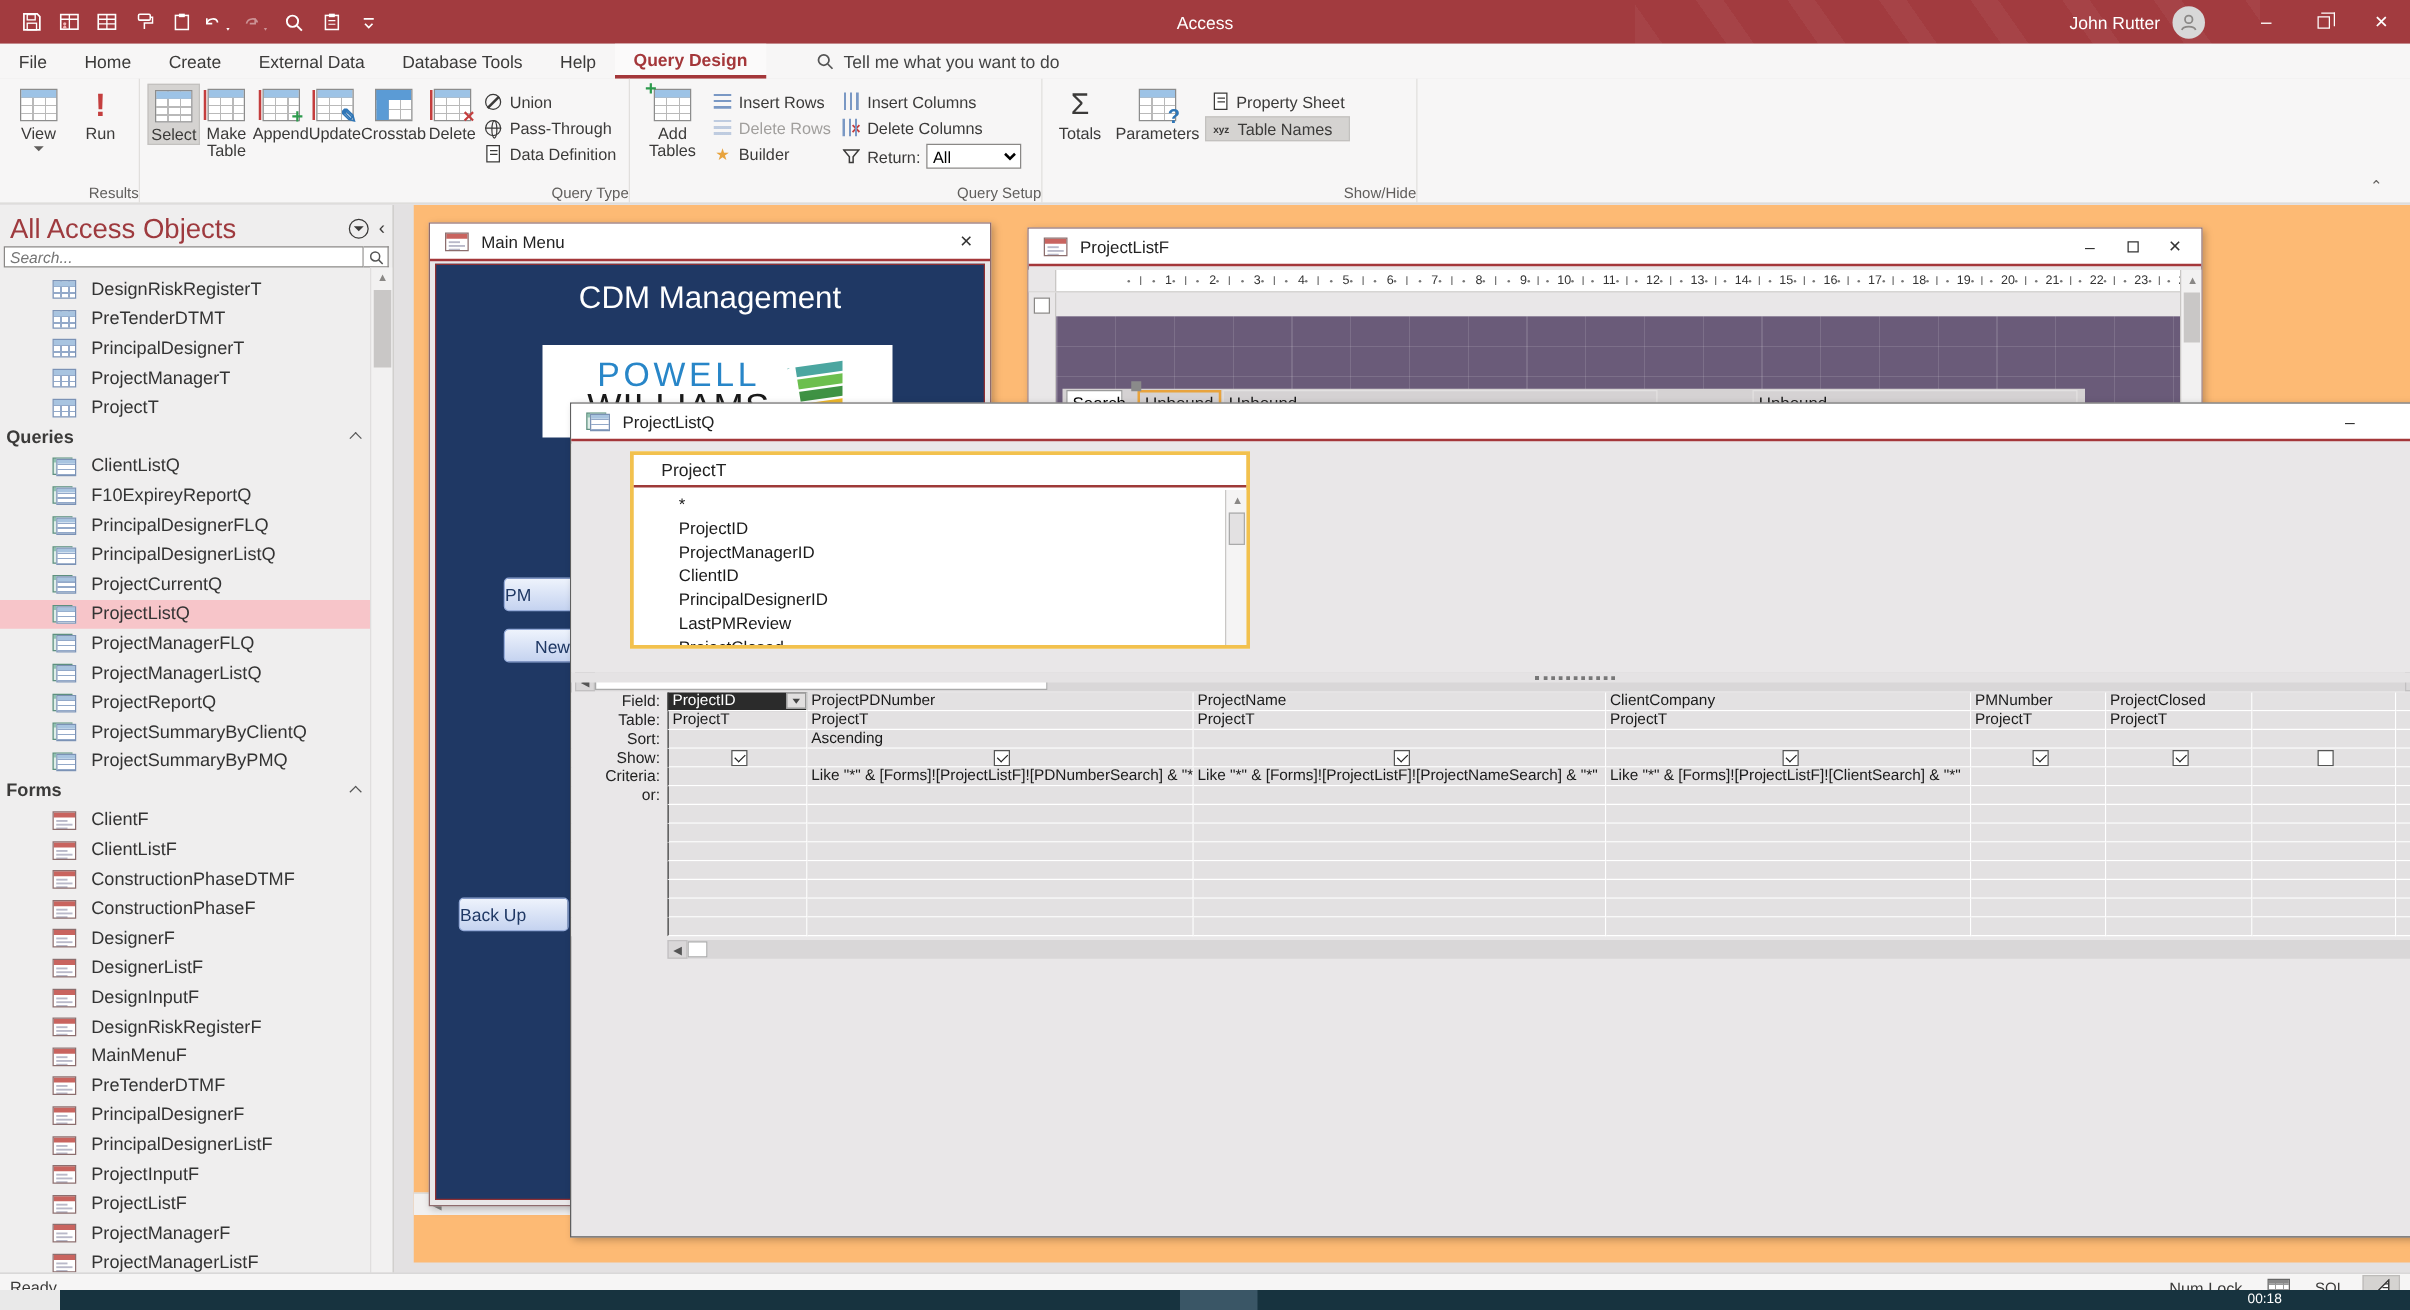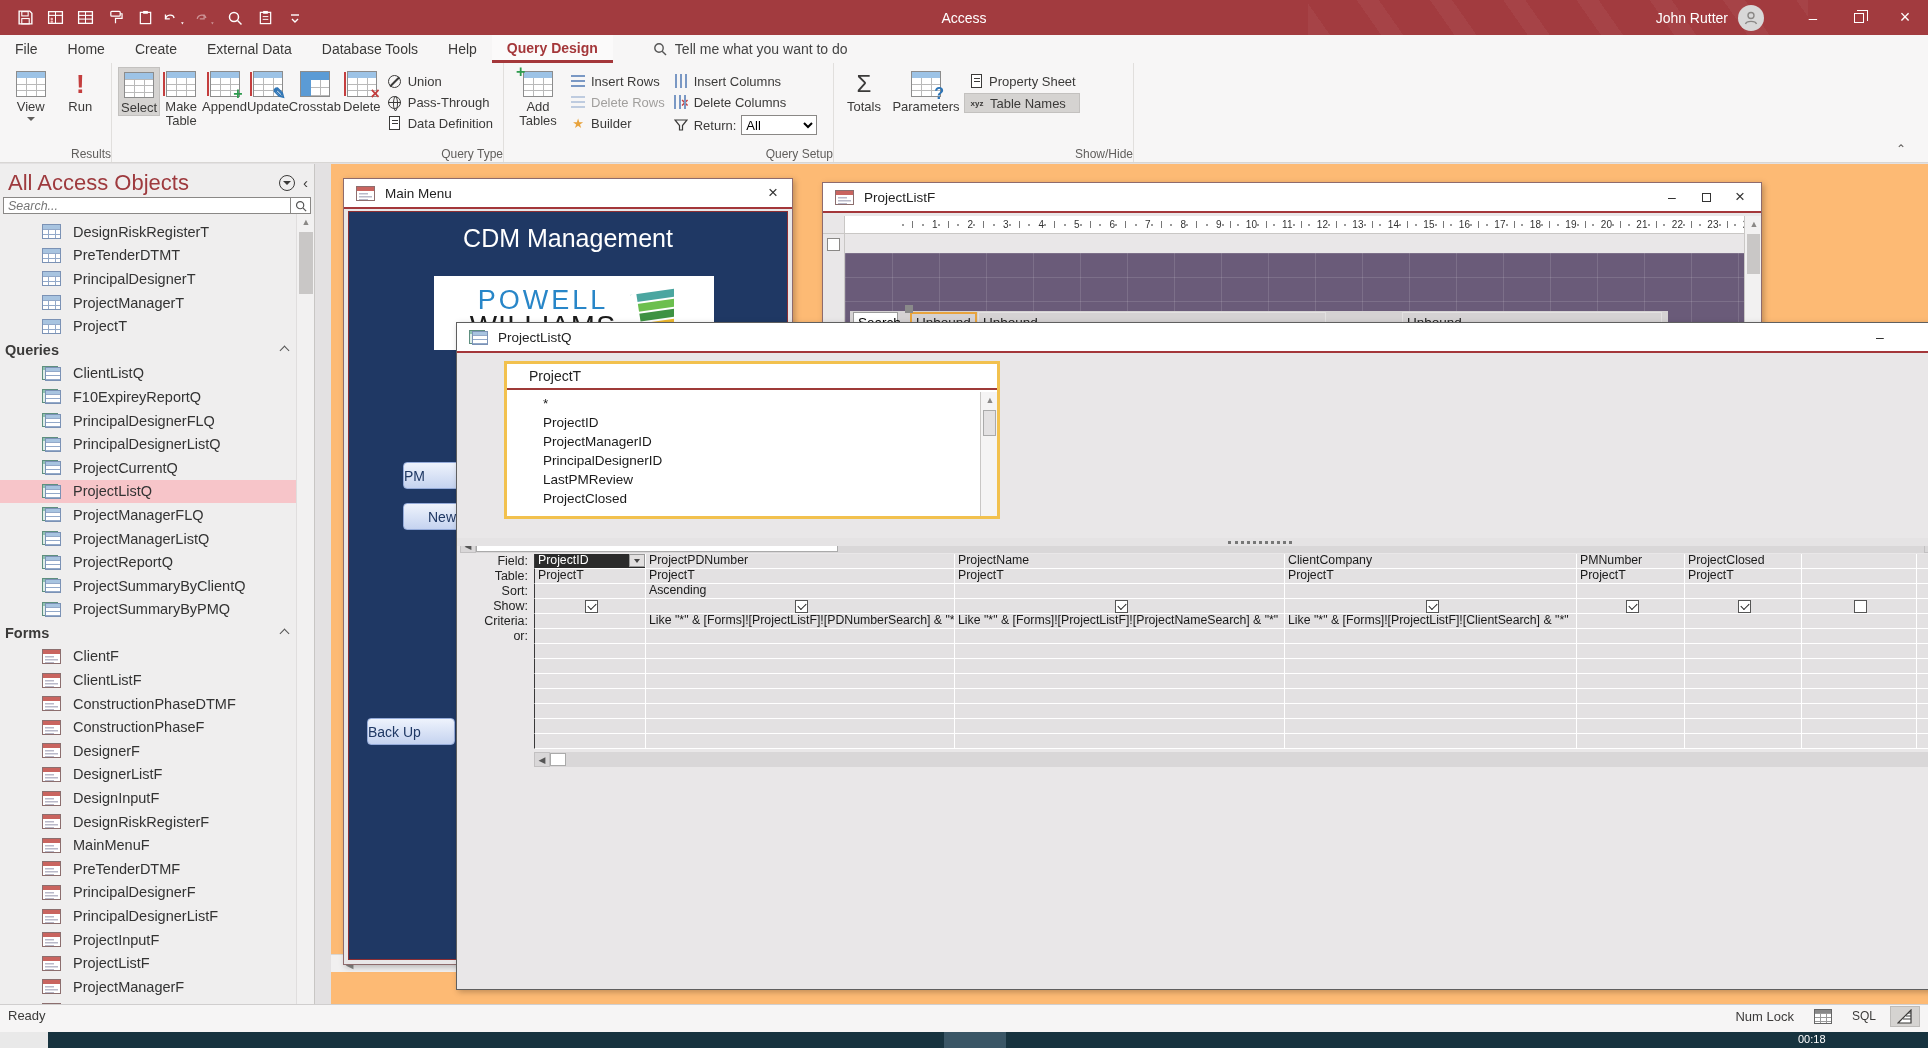--- a/index.html
+++ b/index.html
@@ -161,21 +161,21 @@
   .combo-btn i { width:0; height:0; border-left:3.5px solid transparent; border-right:3.5px solid transparent; border-top:4px solid #444; }
   .chkwrap { display:flex; align-items:center; justify-content:center; height:100%; }
   .chk { width:13px; height:13px; background:#fff; border:1px solid #555; position:relative; }
   .chk.on:after { content:""; position:absolute; left:2px; top:2px; width:7px; height:4px; border-left:1.6px solid #222; border-bottom:1.6px solid #222; transform:rotate(-45deg); }
   #qgrid-hscroll { left:77px; right:0; top:429px; }
 
   
   #doc-hscroll { position:absolute; left:0; right:0; bottom:38px; height:18px; background:#F1F0F0; border-top:1px solid #D8D6D4; }
   #doc-hscroll .arr { position:absolute; top:2px; width:15px; height:14px; color:#8A8886; font-size:10px; display:flex; align-items:center; justify-content:center; }
   #doc-thumb { position:absolute; left:336px; top:2px; width:944px; height:14px; background:#CDCDCD; }
-  #statusbar { position:absolute; left:0; right:0; bottom:16px; height:28px; background:#F6F5F5; border-top:1px solid #D0CECE; font-size:13px; color:#3B3A39; }
+  #statusbar { position:absolute; left:0; right:0; bottom:16px; height:14px; background:#F6F5F5; border-top:1px solid #D0CECE; font-size:13px; color:#3B3A39; }
   #status-left { position:absolute; left:8px; top:3px; }
   #status-right { position:absolute; right:8px; top:0; height:22px; display:flex; align-items:center; gap:14px; }
   .mini-sheet { width:18px; height:15px; border:1px solid #666; background:
       linear-gradient(#888,#888) 0 0/100% 3px no-repeat,
       repeating-linear-gradient(to bottom,transparent 0 3px,#999 3px 4px),
       repeating-linear-gradient(to right,transparent 0 5px,#999 5px 6px),#fff; }
   .sbtn { padding:2px 6px; display:flex; align-items:center; }
   .sbtn.active { background:#D5D3D1; border:1px solid #BDBBB9; }
   #bottomstrip { position:absolute; left:0; right:0; bottom:0; height:16px; background:#17333F; }
   #bottomstrip .lightL { position:absolute; left:0; top:0; width:48px; height:16px; background:#E9E9E9; }
@@ -849,20 +849,21 @@
           <span class="box"></span>
         </div>
 
       <div id="plq-toppane">
         <div id="fieldlist">
           <div id="fl-title">ProjectT</div>
           <div id="fl-items">
               <div class="fl-item">*</div>
               <div class="fl-item">ProjectID</div>
               <div class="fl-item">ProjectManagerID</div>
+              <div class="fl-item">ClientID</div>
               <div class="fl-item">PrincipalDesignerID</div>
               <div class="fl-item">LastPMReview</div>
               <div class="fl-item">ProjectClosed</div>
             </div>
           <div id="fl-scroll">
             <div class="scr-arrow">▲</div>
             <div class="thumb"></div>
           </div>
         </div>
         <div class="hscroll" style="left:3px;right:3px;top:183px;">

